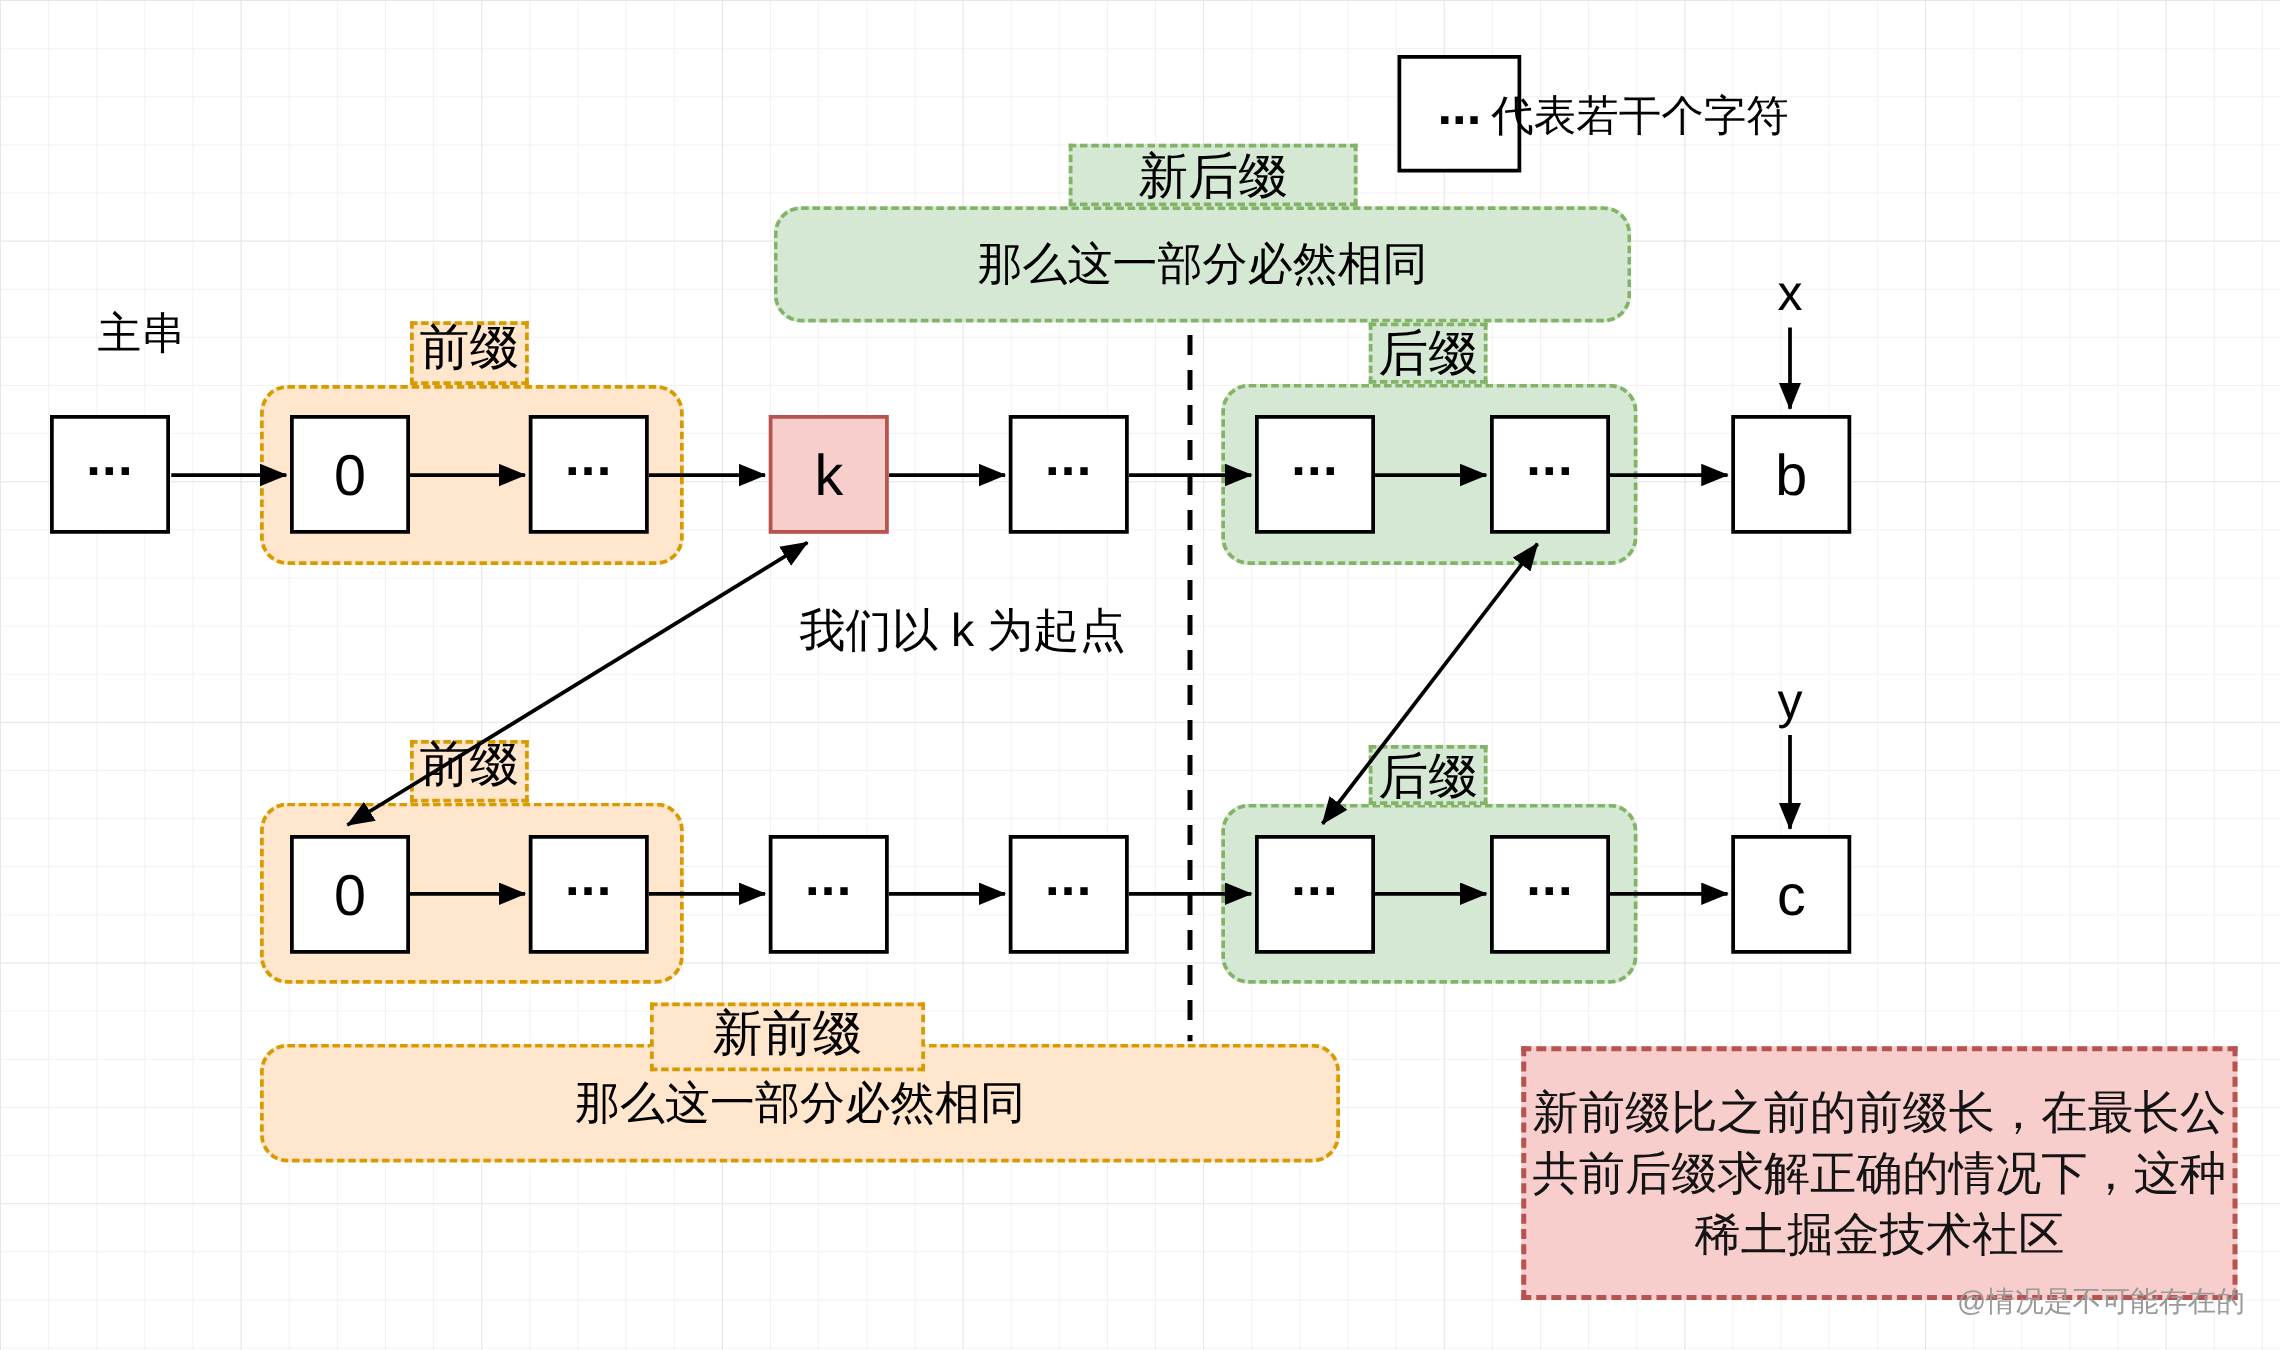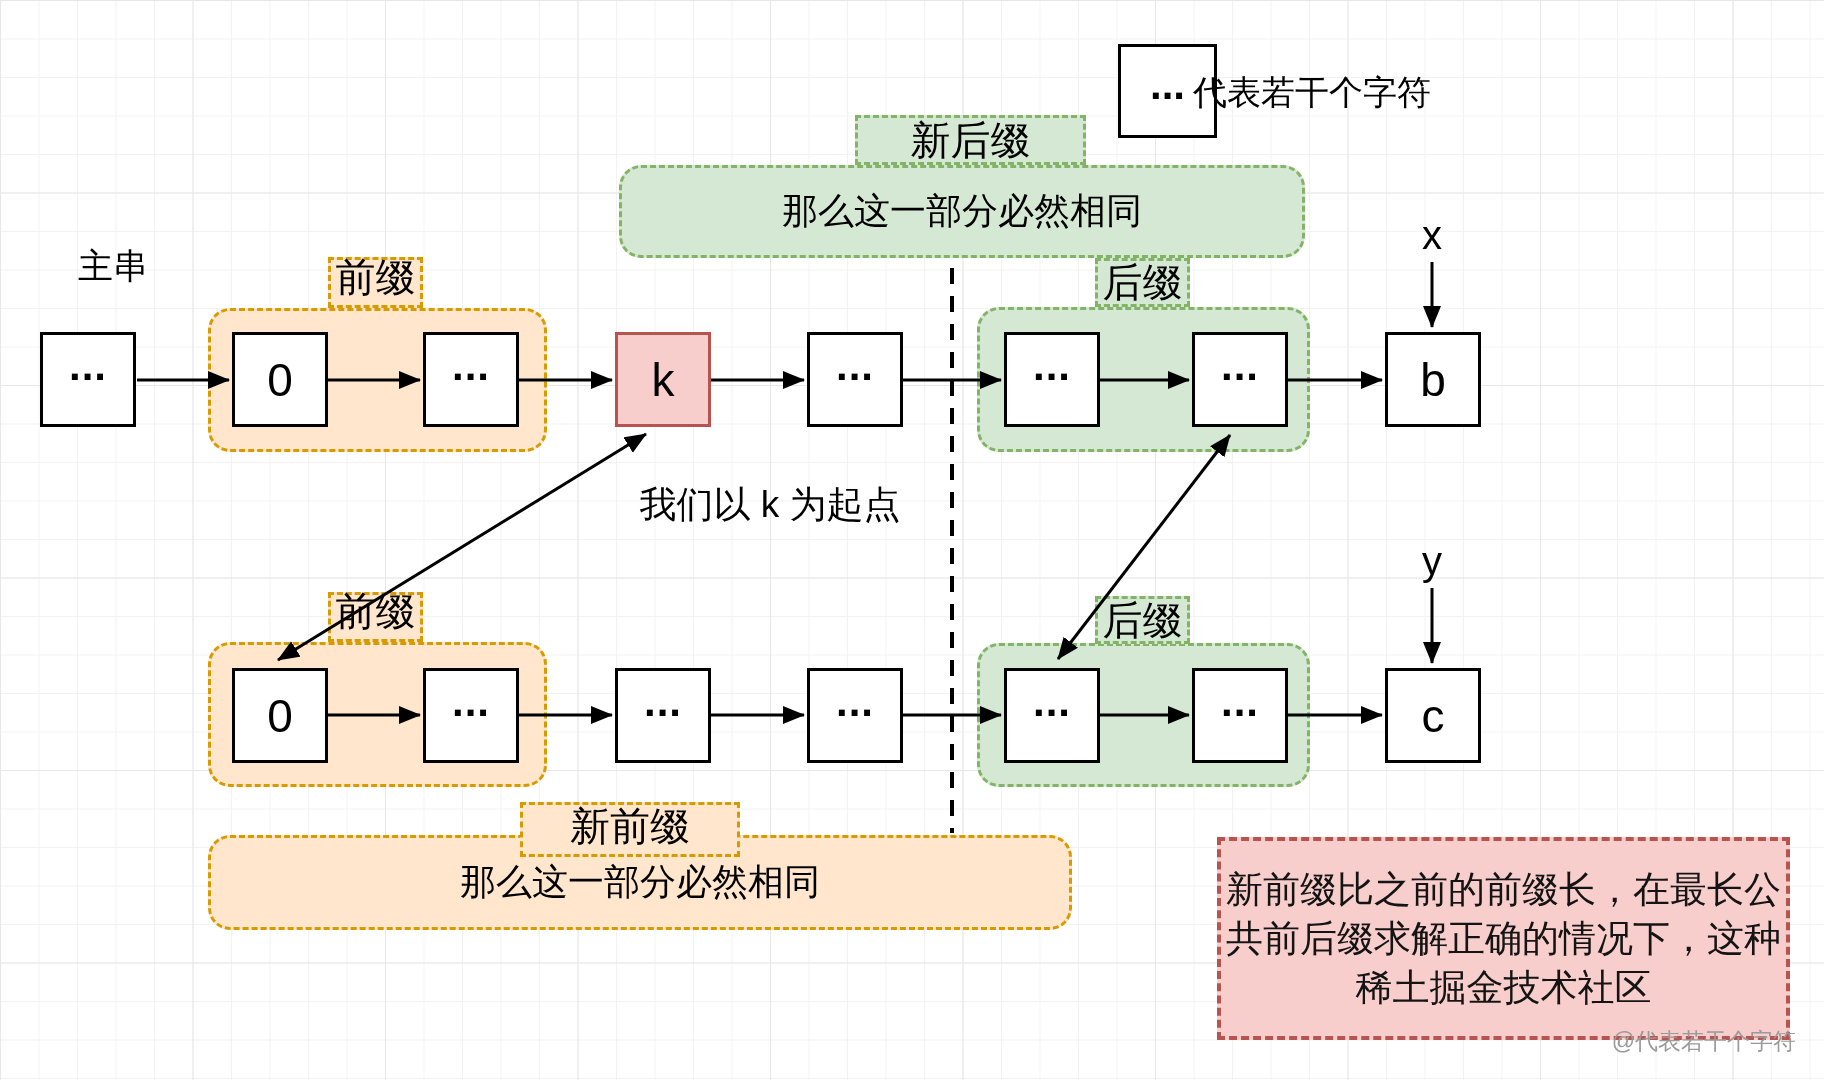--- a/index.html
+++ b/index.html
@@ -191,15 +191,15 @@
   <div class="legend-box">
     <span class="dots">...</span>
   </div>
   <div class="freetext" style="left:1193px;top:70px;font-size:34px;">代表若干个字符</div>
 
   <div class="freetext" style="left:78px;top:243px;font-size:35px;">主串</div>
   <div class="freetext" style="left:620px;top:480px;width:300px;text-align:center;font-size:37px;">我们以 k 为起点</div>
   <div class="freetext" style="left:1412px;top:213px;width:40px;text-align:center;font-size:40px;">x</div>
   <div class="freetext" style="left:1412px;top:539px;width:40px;text-align:center;font-size:40px;">y</div>
 
-  <div class="watermark">@代表若干个字符</div>
+  <div class="watermark">@情况是不可能存在的</div>
 
 </div>
 
 </body></html>

